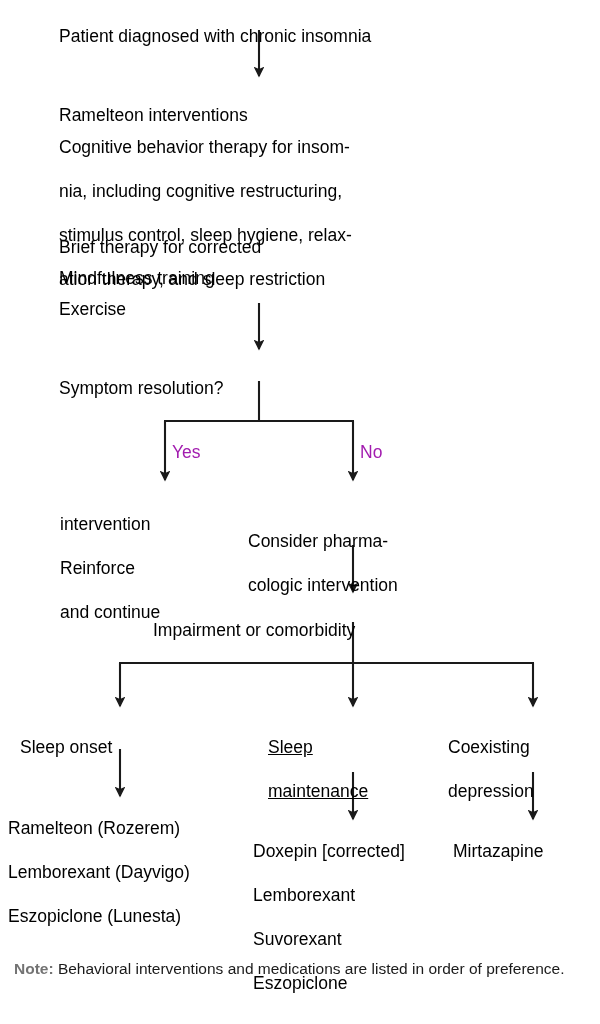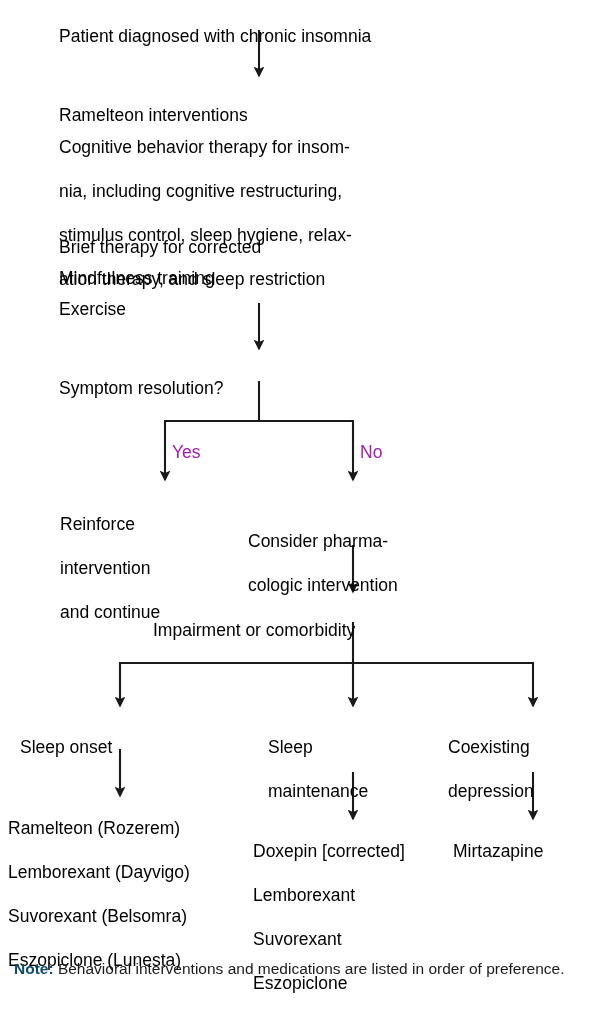--- a/index.html
+++ b/index.html
@@ -49,21 +49,21 @@
     left: 14px;
     top: 958px;
     width: 572px;
     font-size: 15.5px;
     line-height: 1.45;
     text-align: justify;
     color: #1a1a1a;
   }
   .note-label {
     font-weight: bold;
-    color: #0c4a6e;
+    color: #737373;
   }
 </style>
 </head>
 <body>
 
 <div id="flowchart">
 
   <svg id="connectors" viewBox="0 0 600 1024" width="600" height="1024" xmlns="http://www.w3.org/2000/svg">
     <defs>
       <marker id="arrowhead" viewBox="0 0 10 10" refX="8.6" refY="5" markerWidth="5.2" markerHeight="5.2" orient="auto-start-reverse">
@@ -134,52 +134,51 @@
 
   <div class="node" style="left:59px; top:355px; width:400px;">
     <span class="node-line">Symptom resolution?</span>
   </div>
 
   <div class="edge-label" style="left:172px; top:444px;"><span>Yes</span></div>
 
   <div class="edge-label" style="left:360px; top:444px;"><span>No</span></div>
 
   <div class="node" style="left:60px; top:491px; width:210px;">
+    <span class="node-line">intervention</span>
     <span class="node-line">Reinforce</span>
-    <span class="node-line">intervention</span>
     <span class="node-line">and continue</span>
   </div>
 
   <div class="node" style="left:248px; top:508px; width:210px;">
     <span class="node-line">Consider pharma-</span>
     <span class="node-line">cologic intervention</span>
   </div>
 
   <div class="node" style="left:153px; top:597px; width:400px;">
     <span class="node-line">Impairment or comorbidity</span>
   </div>
 
   <div class="node" style="left:20px; top:714px; width:200px;">
     <span class="node-line">Sleep onset</span>
   </div>
 
-  <div class="node" style="left:268px; top:714px; width:170px;">
+  <div class="node" style="left:268px; top:714px; width:170px;text-decoration:underline;">
     <span class="node-line">Sleep</span>
     <span class="node-line">maintenance</span>
   </div>
 
   <div class="node" style="left:448px; top:714px; width:170px;">
     <span class="node-line">Coexisting</span>
     <span class="node-line">depression</span>
   </div>
 
   <div class="node" style="left:8px; top:795px; width:224px;">
     <span class="node-line">Ramelteon (Rozerem)</span>
     <span class="node-line">Lemborexant (Dayvigo)</span>
-    <span class="node-line">Suvorexant (Belsomra)</span>
     <span class="node-line">Eszopiclone (Lunesta)</span>
   </div>
 
   <div class="node" style="left:253px; top:818px; width:200px;">
     <span class="node-line">Doxepin [corrected]</span>
     <span class="node-line">Lemborexant</span>
     <span class="node-line">Suvorexant</span>
     <span class="node-line">Eszopiclone</span>
   </div>
 

